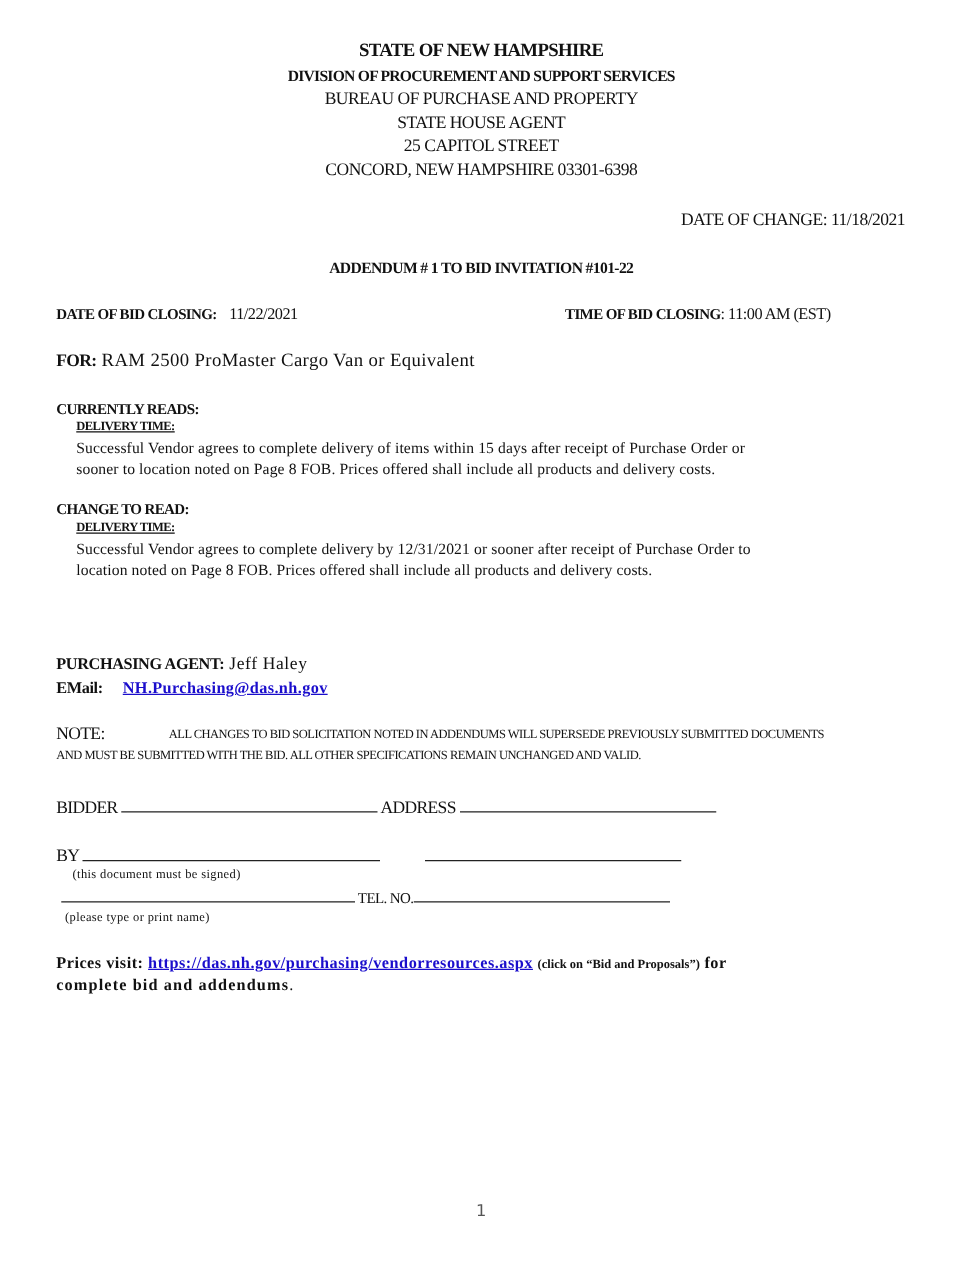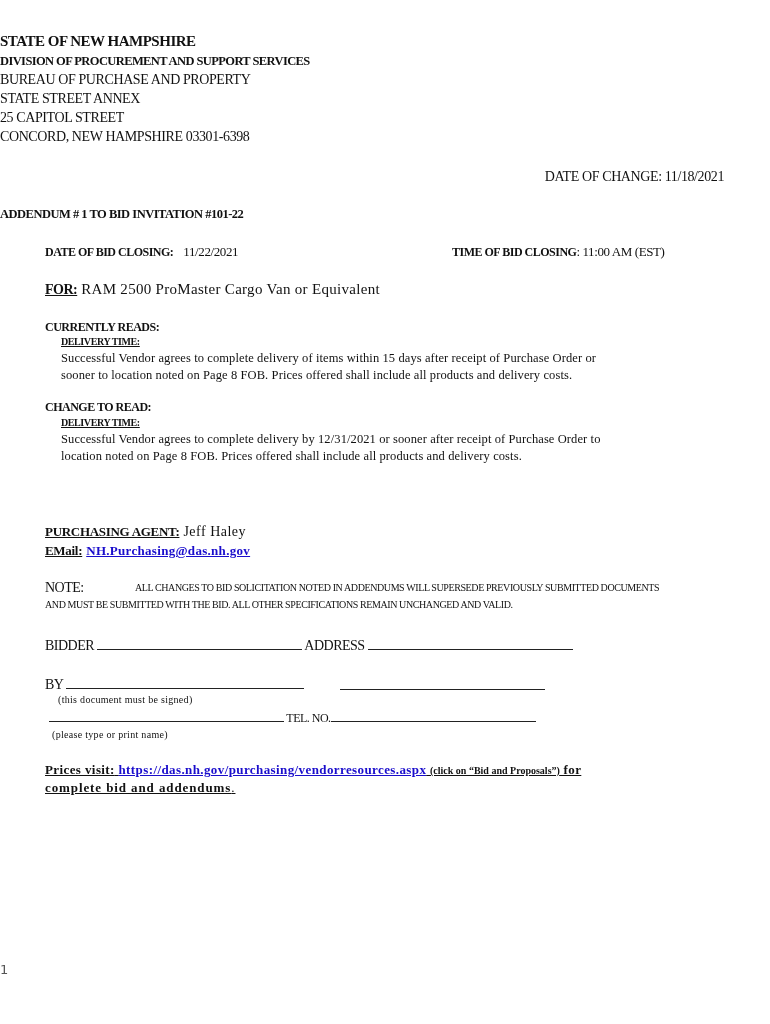--- a/index.html
+++ b/index.html
@@ -1,38 +1,38 @@
 <!DOCTYPE html>
 <html><head>
   <meta charset="utf-8">
   <style>
     html, body { margin:0; padding:0; background:#ffffff; }
     body { width:770px; height:1024px; position:relative; overflow:hidden;
            font-family:"Liberation Serif", "DejaVu Serif", serif; color:#111; }
     .abs { position:absolute; white-space:nowrap; }
-    .center { left:0; width:770px; }
+    .center { left:0; width:770px; text-align:center; }
     .hdr-title { top:33px; font-size:15px; font-weight:bold; letter-spacing:-0.5px; }
     .hdr-div { top:54px; font-size:12.5px; font-weight:bold; letter-spacing:-0.6px; }
     .hdr-line { font-size:14px; letter-spacing:-0.4px;font-family:Liberation Serif, serif; }
-    .b { font-weight:bold;text-decoration:underline; }
+    .b { font-weight:bold; }
     .body-txt { font-size:12.5px; letter-spacing:0.1px; line-height:17px; }
     .lbl { font-size:12px; font-weight:bold; letter-spacing:-0.5px; }
     .sublbl { font-size:10px; font-weight:bold; text-decoration:underline; letter-spacing:-0.4px; }
     a.link { color:#1a0dcc; text-decoration:underline; }
     .note { font-size:10px; letter-spacing:-0.4px; }
     .line-fill { display:inline-block; border-bottom:1px solid #222; height:12px; vertical-align:baseline; }
     .page-num { top:962px; font-size:13px; color:#555; font-family:"DejaVu Sans", sans-serif; }
   </style>
 </head>
 <body>
 
 <div class="abs center hdr-title">STATE OF NEW HAMPSHIRE</div>
 <div class="abs center hdr-div">DIVISION OF PROCUREMENT AND SUPPORT SERVICES</div>
 <div class="abs center hdr-line" style="top:72px;">BUREAU OF PURCHASE AND PROPERTY</div>
-<div class="abs center hdr-line" style="top:91px;">STATE STREET ANNEX</div>
+<div class="abs center hdr-line" style="top:91px;">STATE HOUSE AGENT</div>
 <div class="abs center hdr-line" style="top:110px;">25 CAPITOL STREET</div>
 <div class="abs center hdr-line" style="top:129px;">CONCORD, NEW HAMPSHIRE 03301-6398</div>
 
 <div class="abs hdr-line" style="top:169px; right:46px;">DATE OF CHANGE: 11/18/2021</div>
 
 <div class="abs center lbl" style="top:207px; font-size:12.5px;">ADDENDUM # 1 TO BID INVITATION #101-22</div>
 
 <div class="abs" style="top:242px; left:45px;">
   <span class="lbl">DATE OF BID CLOSING:</span>
   <span class="hdr-line" style="font-size:13px; margin-left:6px;">11/22/2021</span>
@@ -55,21 +55,21 @@
 <div class="abs sublbl" style="top:417px; left:61px;">DELIVERY TIME:</div>
 <div class="abs body-txt" style="top:431px; left:61px;">Successful Vendor agrees to complete delivery by 12/31/2021 or sooner after receipt of Purchase Order to</div>
 <div class="abs body-txt" style="top:448px; left:61px;">location noted on Page 8 FOB. Prices offered shall include all products and delivery costs.</div>
 
 <div class="abs" style="top:522px; left:45px;">
   <span class="b" style="font-size:13px; letter-spacing:-0.3px;">PURCHASING AGENT:</span>
   <span style="font-size:14px; letter-spacing:0.5px;margin-top:7px;">Jeff Haley</span>
 </div>
 <div class="abs" style="top:541px; left:45px;">
   <span class="b" style="font-size:13px; letter-spacing:-0.3px;">EMail:</span>
-  <a class="link b" style="font-size:13px; letter-spacing:0.3px; margin-left:0;" href="#">NH.Purchasing@das.nh.gov</a>
+  <a class="link b" style="font-size:13px; letter-spacing:0.3px; margin-left:12px;" href="#">NH.Purchasing@das.nh.gov</a>
 </div>
 
 <div class="abs" style="top:578px; left:45px;">
   <span style="font-size:14px; letter-spacing:-0.5px;">NOTE:</span>
 </div>
 <div class="abs note" style="top:582px; left:135px;">ALL CHANGES TO BID SOLICITATION NOTED IN ADDENDUMS WILL SUPERSEDE PREVIOUSLY SUBMITTED DOCUMENTS</div>
 <div class="abs note" style="top:599px; left:45px;">AND MUST BE SUBMITTED WITH THE BID.  ALL OTHER SPECIFICATIONS REMAIN UNCHANGED AND VALID.</div>
 
 <div class="abs" style="top:637px; left:45px; font-size:14px; letter-spacing:-0.5px;">
   <span>BIDDER</span>

